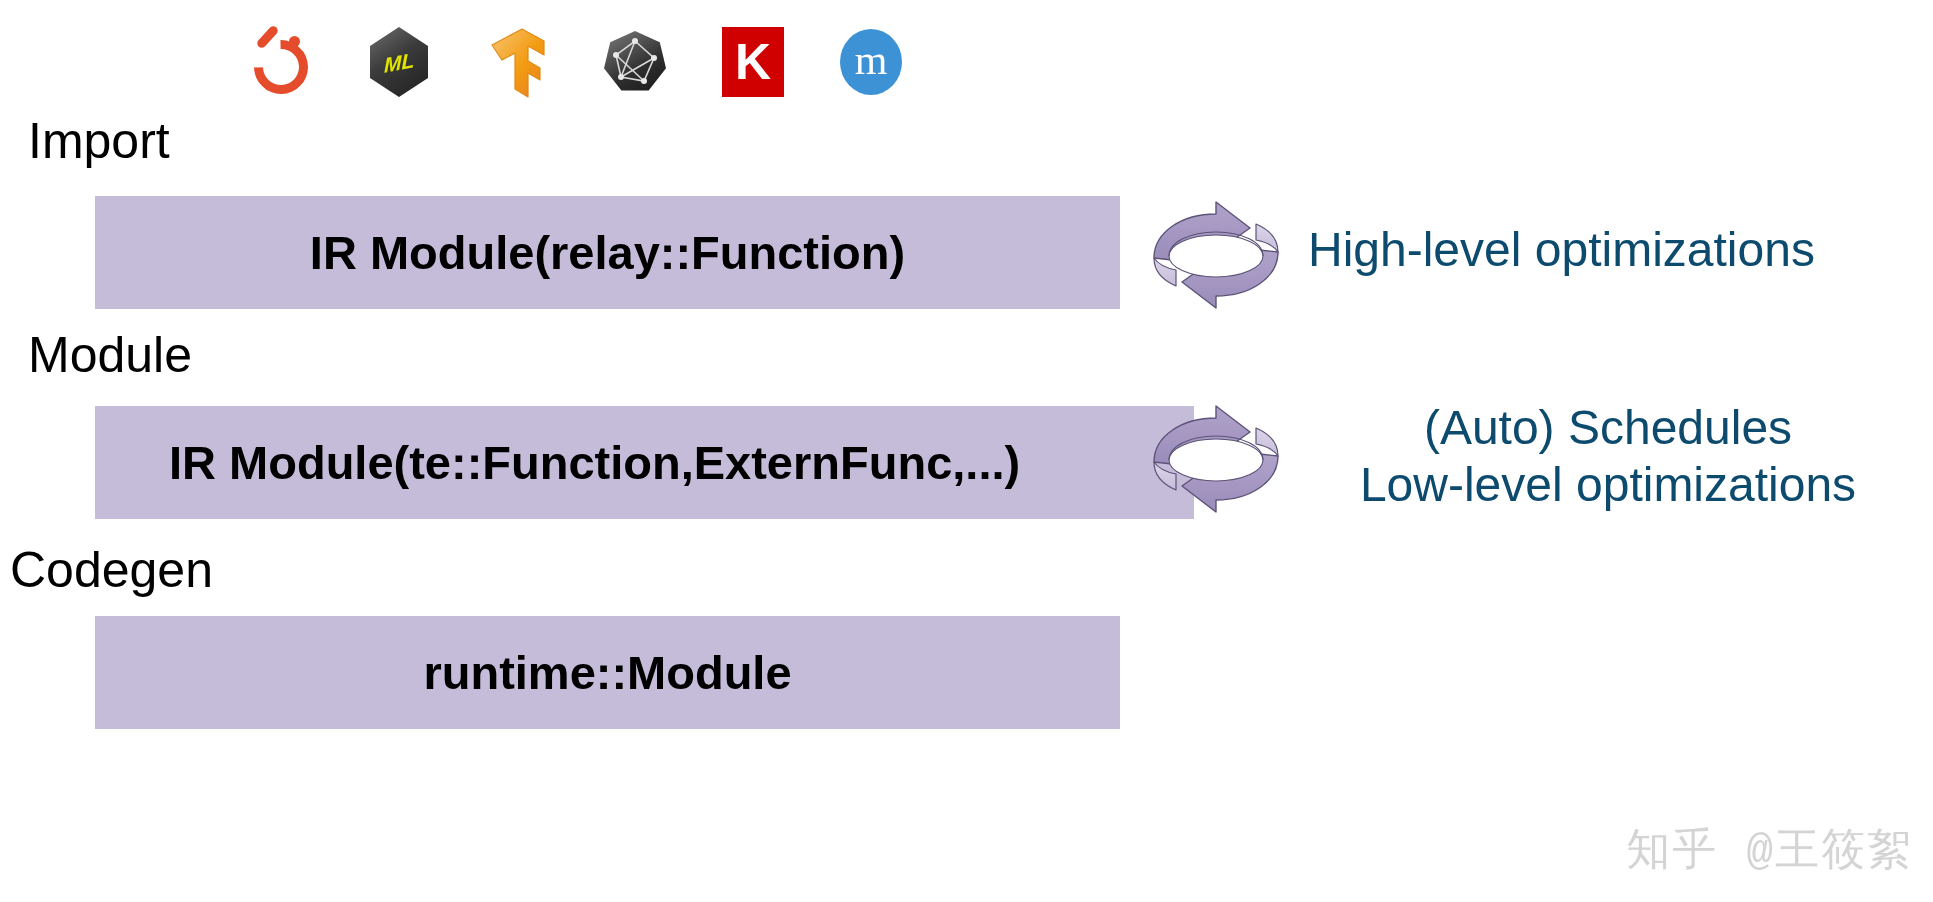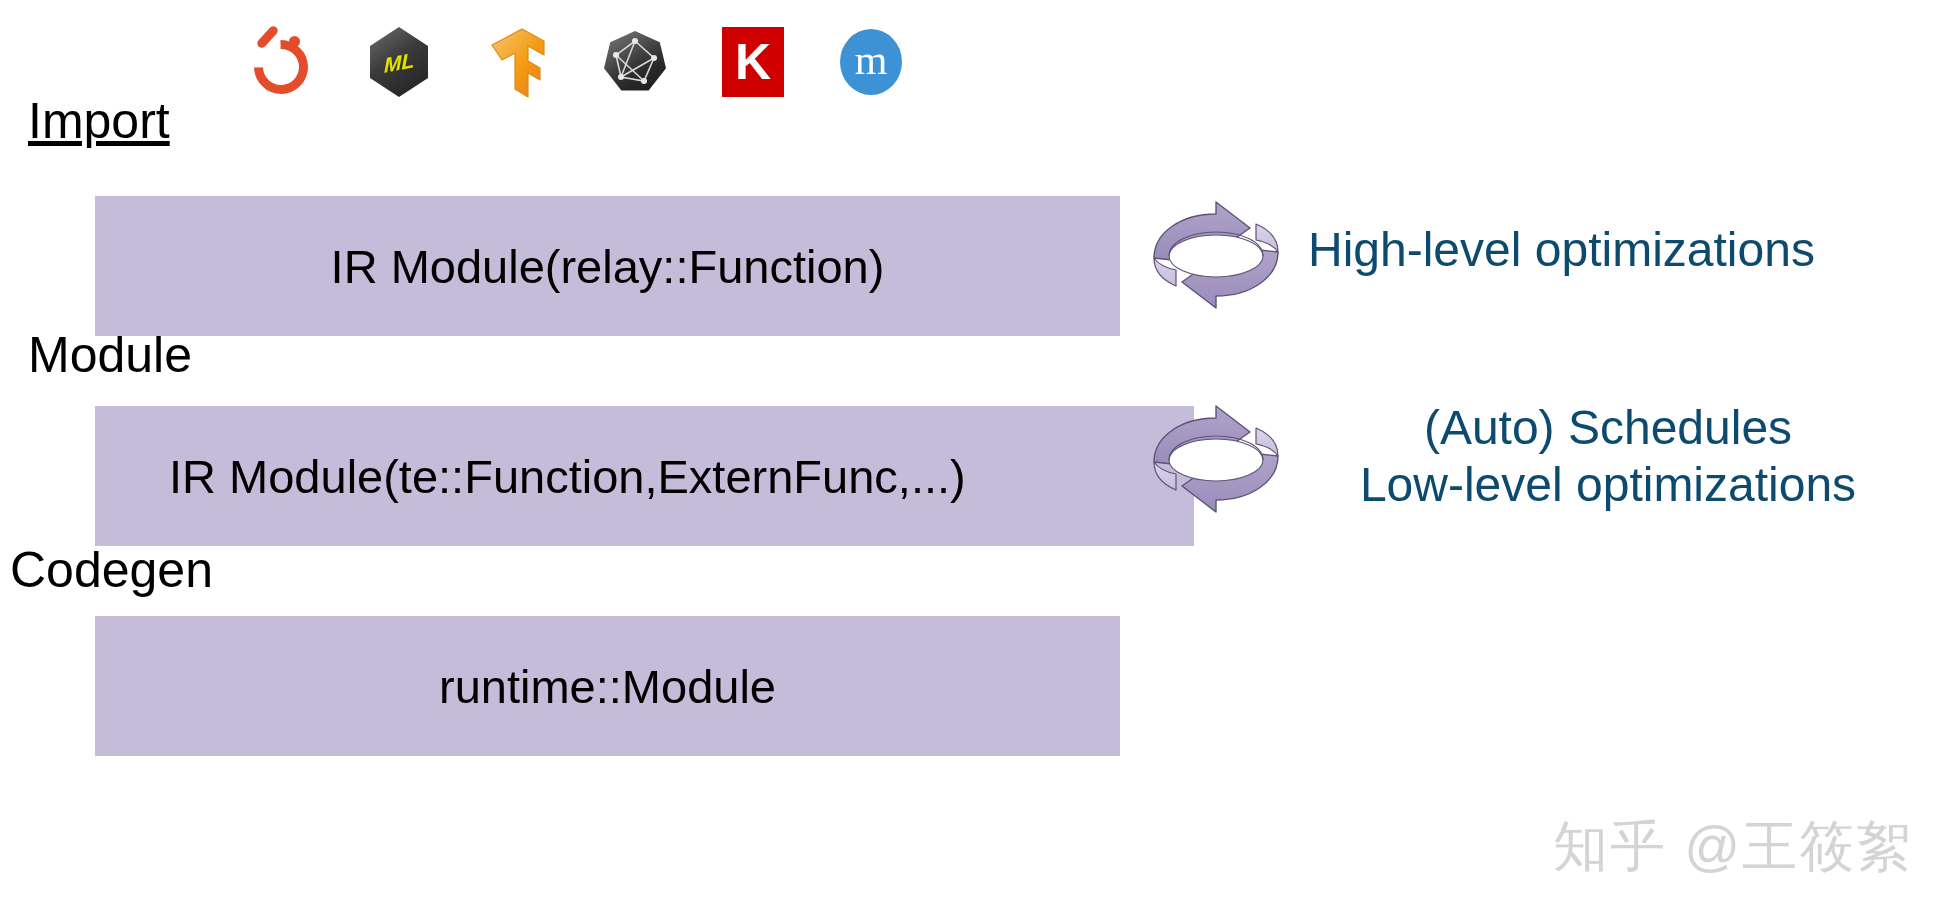--- a/index.html
+++ b/index.html
@@ -138,25 +138,26 @@
     color: #000000;
     white-space: nowrap;
     font-family: "Liberation Sans", sans-serif;
   }
 
   
   .module-box {
     position: absolute;
     left: 95px;
     width: 1025px;
-    height: 140px;
+    height: 113px;
     background: #c5bcda;
     display: flex;
     align-items: center;
     justify-content: center;
+    font-weight: bold;
   }
   .module-box .box-text {
     font-size: 47px;
     line-height: 1;
     color: #000000;
     white-space: nowrap;
     font-family: "Liberation Sans", sans-serif;
   }
   .module-box.shift-left { justify-content: flex-start; padding-left: 74px; }
 
@@ -177,24 +178,24 @@
     white-space: nowrap;
     font-family: "Liberation Sans", sans-serif;
   }
   .note.centered { text-align: center; }
 
   
   .watermark {
     position: absolute;
     right: 20px;
     bottom: 28px;
-    font-size: 55px;
+    font-size: 44px;
     line-height: 1;
     color: #d4d4d4;
-    font-family: Liberation Sans, sans-serif;
+    font-family: Liberation Mono, monospace;
     white-space: nowrap;
     letter-spacing: 2px;
   }
 </style>
 </head>
 <body>
 
 <div id="stage">
 
   <div class="logo-strip">
@@ -251,21 +252,21 @@
     </div>
 
     <div class="logo logo-coreml">
       <div class="circ">
           <span class="m">m</span>
         </div>
     </div>
 
   </div>
 
-  <div class="stage-label" style="left:28px; top:96px;text-decoration:underline;">Import</div>
+  <div class="stage-label" style="left:28px; top:116px;">Import</div>
 
   <div class="stage-label" style="left:28px; top:330px;">Module</div>
 
   <div class="stage-label" style="left:10px; top:545px;">Codegen</div>
 
   <div class="module-box" style="top:196px;">
     <span class="box-text">IR Module(relay::Function)</span>
   </div>
 
   <div class="module-box shift-left" style="top:406px;">

